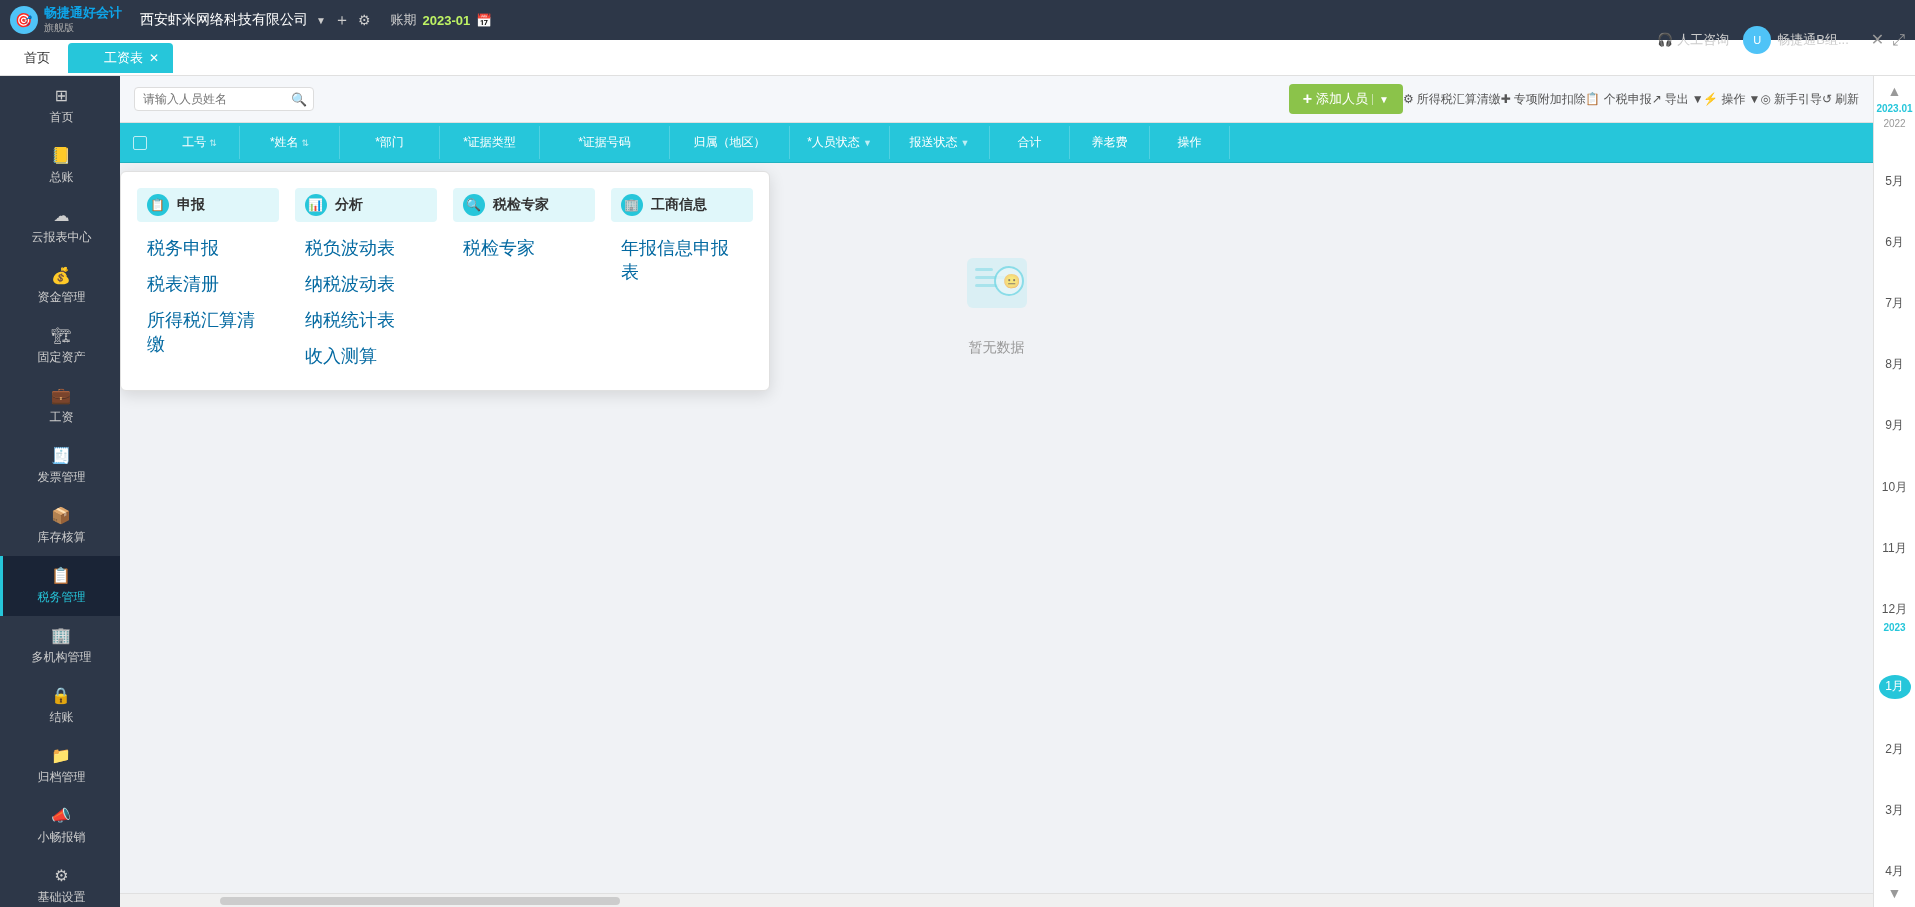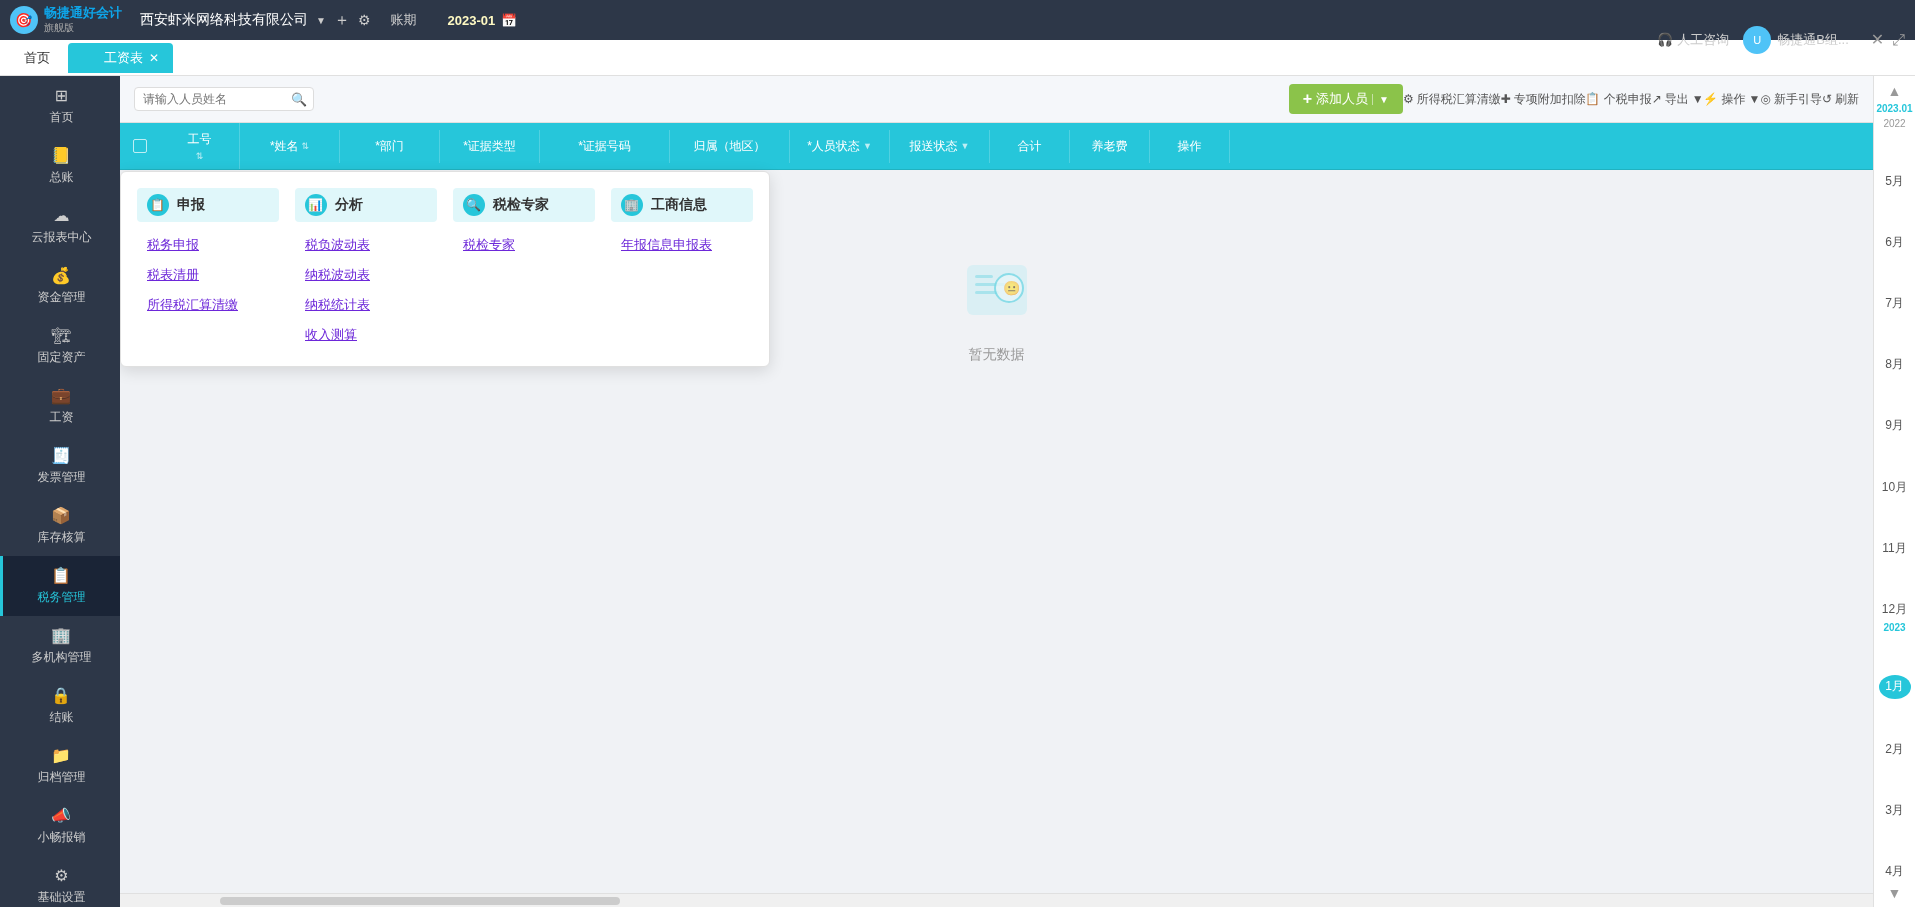--- a/index.html
+++ b/index.html
@@ -263,25 +263,24 @@
     .dropdown-col-icon {
       width: 22px; height: 22px;
       border-radius: 50%;
       background: #26c6da;
       color: #fff;
       display: flex; align-items: center; justify-content: center;
       font-size: 12px;
     }
     .dropdown-item {
       padding: 6px 10px;
-      font-size: 13px;
-      color: #6d28d9;
+      font-size: 18px;
+      color: #0369a1;
       cursor: pointer;
       border-radius: 3px;
-      text-decoration: underline;
     }
 
     
     .right-panel {
       width: 42px;
       background: #fff;
       border-left: 1px solid #e0e0e0;
       display: flex;
       flex-direction: column;
       align-items: center;
@@ -370,21 +369,21 @@
     </div>
   </div>
   <div class="header-company">
     <span>西安虾米网络科技有限公司</span>
     <span class="arrow">▼</span>
     <span style="font-size:16px;color:#ccc;cursor:pointer;">＋</span>
     <span style="font-size:14px;color:#ccc;cursor:pointer;">⚙</span>
   </div>
   <div class="header-period">
     <span>账期</span>
-    <span style="color:#fef9c3;font-weight:bold;margin-left:25px;">2023-01</span>
+    <span style="color:#bef264;font-weight:bold;">2023-01</span>
     <span style="font-size:13px;color:#ccc;cursor:pointer;">📅</span>
   </div>
   <div class="header-right">
     <span style="cursor:pointer;">
       <span>🎧</span>
       <span>人工咨询</span>
     </span>
     <div style="display:flex;align-items:center;gap:6px;cursor:pointer;">
       <div class="user-avatar">U</div>
       <span>畅捷通B组...</span>
@@ -513,21 +512,21 @@
       </div>
     </div>
 
     <div class="table-wrap">
 
       <div style="display:flex;flex-direction:column;">
         <div class="table-header">
           <div class="th-check">
             <div class="checkbox-custom"></div>
           </div>
-          <div class="th-cell" style="width:80px;flex-direction:column;">
+          <div class="th-cell" style="width:80px;">
             <span>工号</span>
             <span class="sort-icon">⇅</span>
           </div>
           <div class="th-cell" style="width:100px;">
             <span>*姓名</span>
             <span class="sort-icon">⇅</span>
           </div>
           <div class="th-cell" style="width:100px;">
             <span>*部门</span>
           </div>

